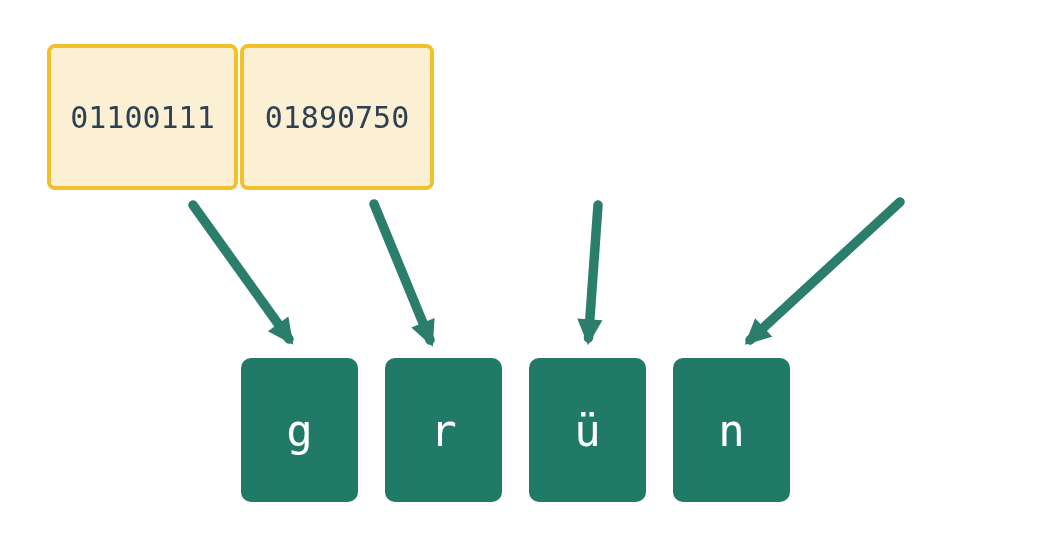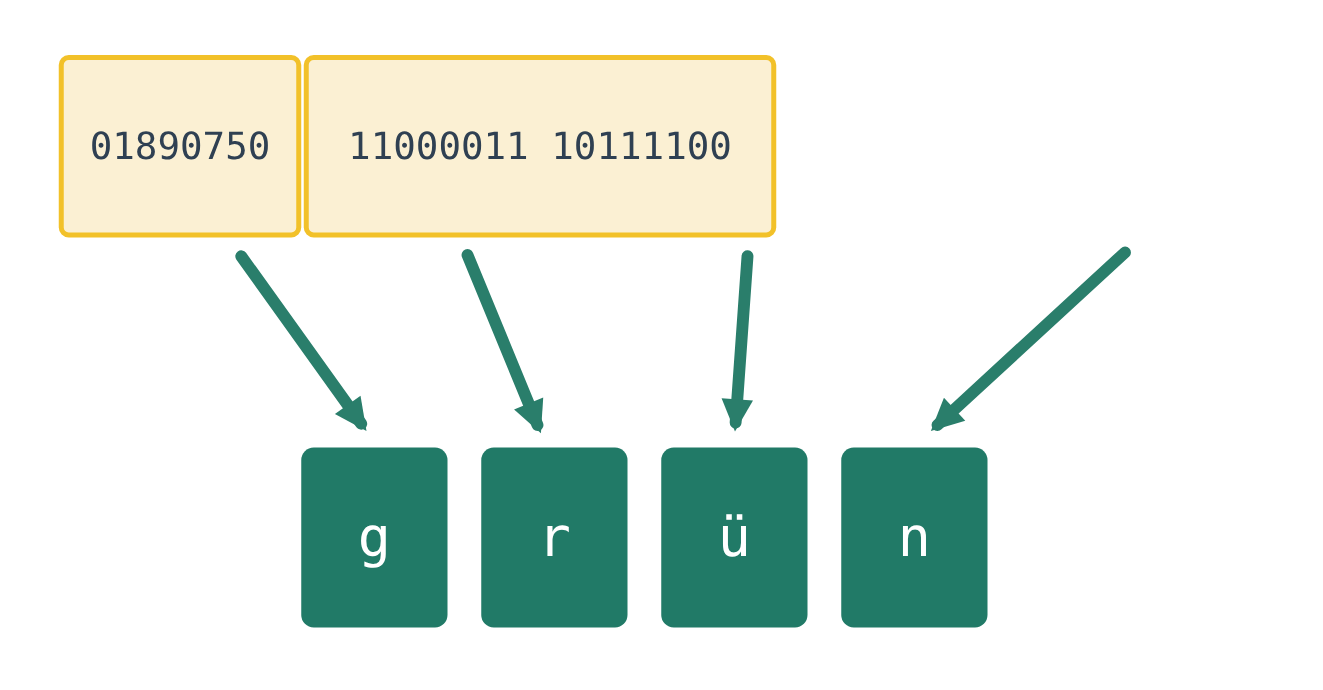--- a/index.html
+++ b/index.html
@@ -79,25 +79,25 @@
     color: var(--char-text);
     font-size: 44px;
   }
 </style>
 </head>
 <body>
 
 <div class="canvas">
 
   <div class="byte-row">
+    <div class="byte-box w-b1">
+      <span class="byte-label">01100111</span>
+    </div>
     <div class="byte-box w-b2">
       <span class="byte-label">01890750</span>
-    </div>
-    <div class="byte-box w-b3">
-      <span class="byte-label">11000011 10111100</span>
     </div>
   </div>
 
   <svg class="arrows-layer" viewBox="0 0 1058 552" xmlns="http://www.w3.org/2000/svg">
     <defs>
       <marker id="arrowhead" viewBox="0 0 10 10" refX="7" refY="5" markerWidth="30" markerHeight="30" markerUnits="userSpaceOnUse" orient="auto-start-reverse">
         <path d="M0.8,0.8 L9.4,5 L0.8,9.2 Z" fill="currentColor"></path>
       </marker>
     </defs>
     <line x1="193" y1="205" x2="289" y2="339" stroke="currentColor" stroke-width="9.5" stroke-linecap="round" marker-end="url(#arrowhead)"></line>

